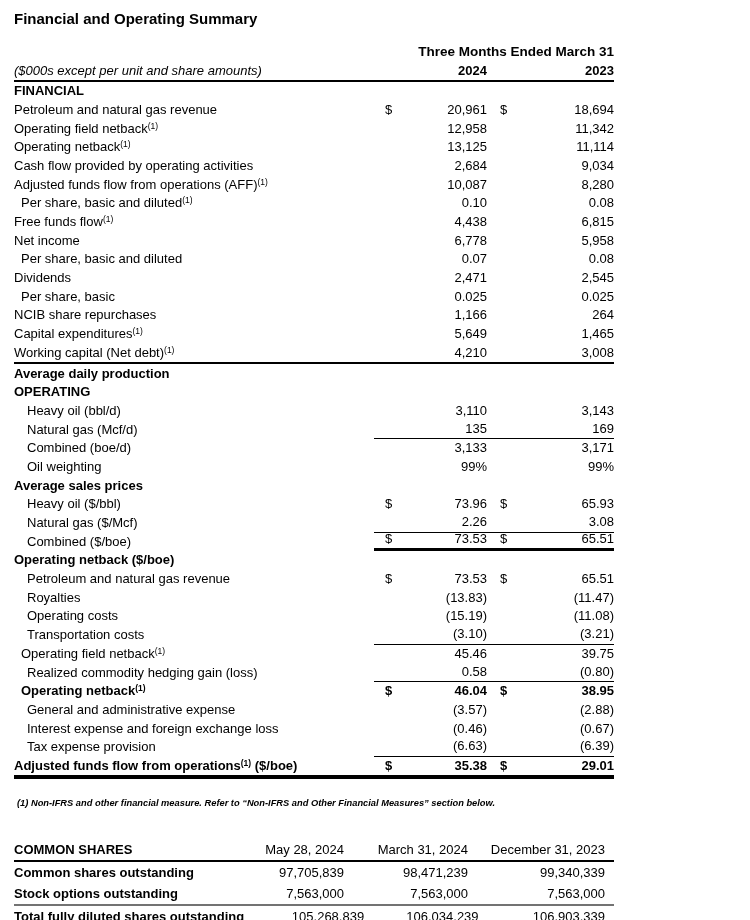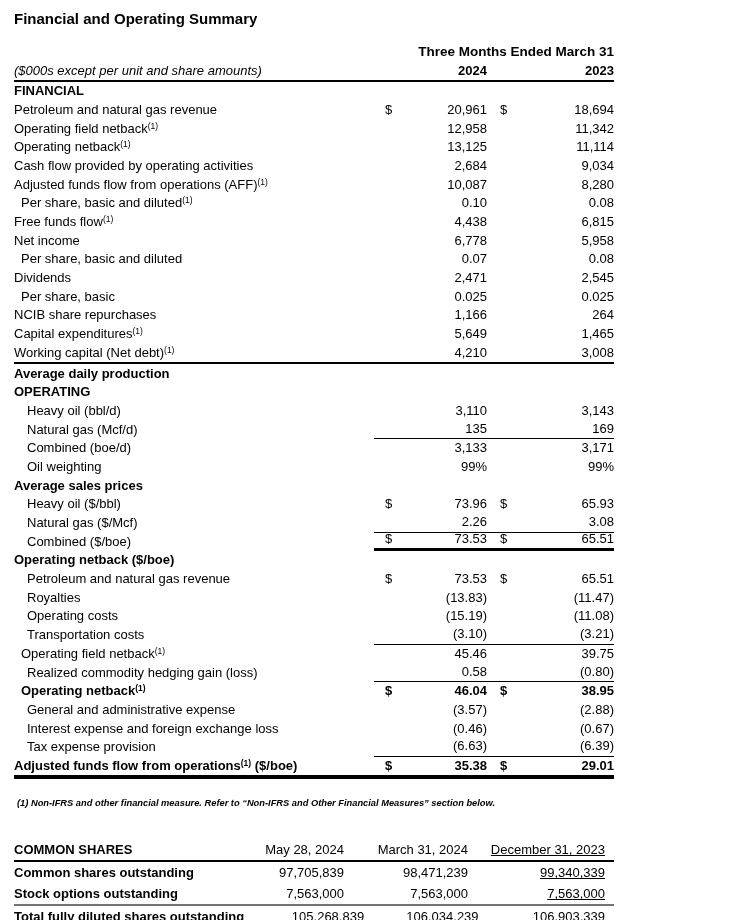--- a/index.html
+++ b/index.html
@@ -30,21 +30,21 @@
   .nums.rule-thick{border-bottom:3px solid #000;}
   .subheader{height:19px;}
   .footnote{font-size:9.3px;font-style:italic;font-weight:bold;margin-top:19px;padding-left:3px;}
   .shares{margin-top:31px;font-size:13px;}
   .srow{display:flex;height:21px;line-height:21px;white-space:nowrap;align-items:flex-end;}
   .shead{border-bottom:2px solid #000;}
   .slbl{flex:1;font-weight:bold;}
   .sc{width:128px;text-align:right;}
   .sc.c0{width:130px;}
   .sc.c1{width:124px;font-weight:normal;}
-  .sc.c2{width:146px;padding-right:9px;box-sizing:border-box;text-decoration:underline;}
+  .sc.c2{width:146px;padding-right:9px;box-sizing:border-box;}
   .total{border-top:2px solid #737373;border-bottom:4px solid #000;}
 </style>
 </head>
 <body>
 
 <div class="page">
 
   <div class="title">Financial and Operating Summary</div>
 
   <div class="period">Three Months Ended March 31</div>

